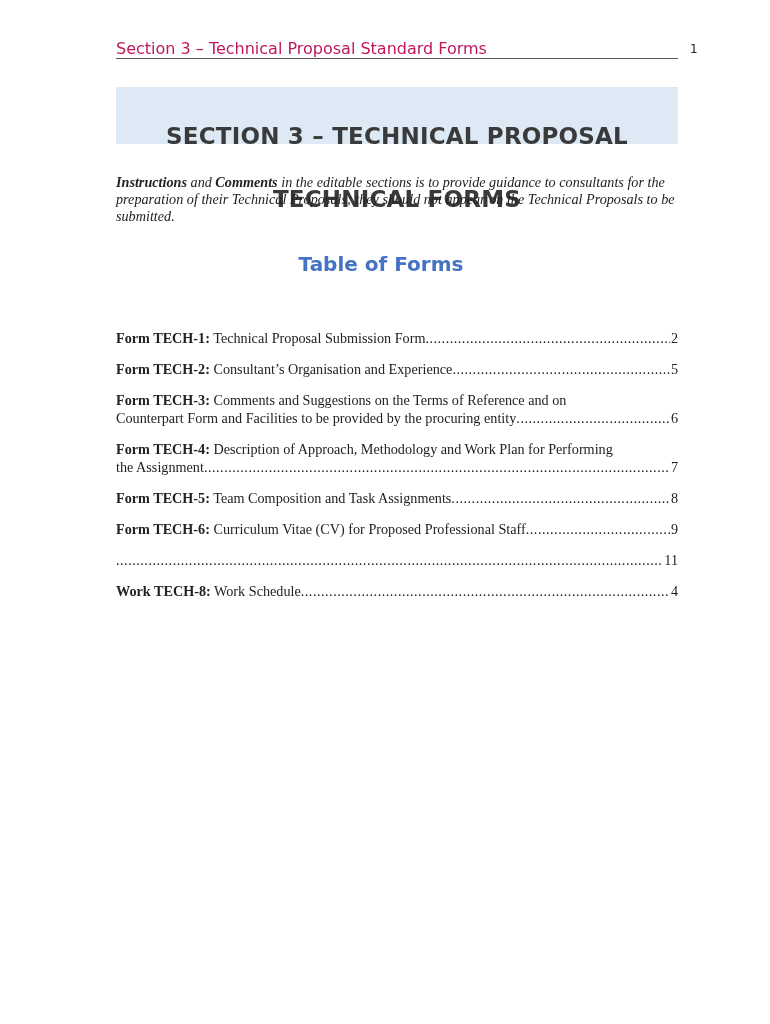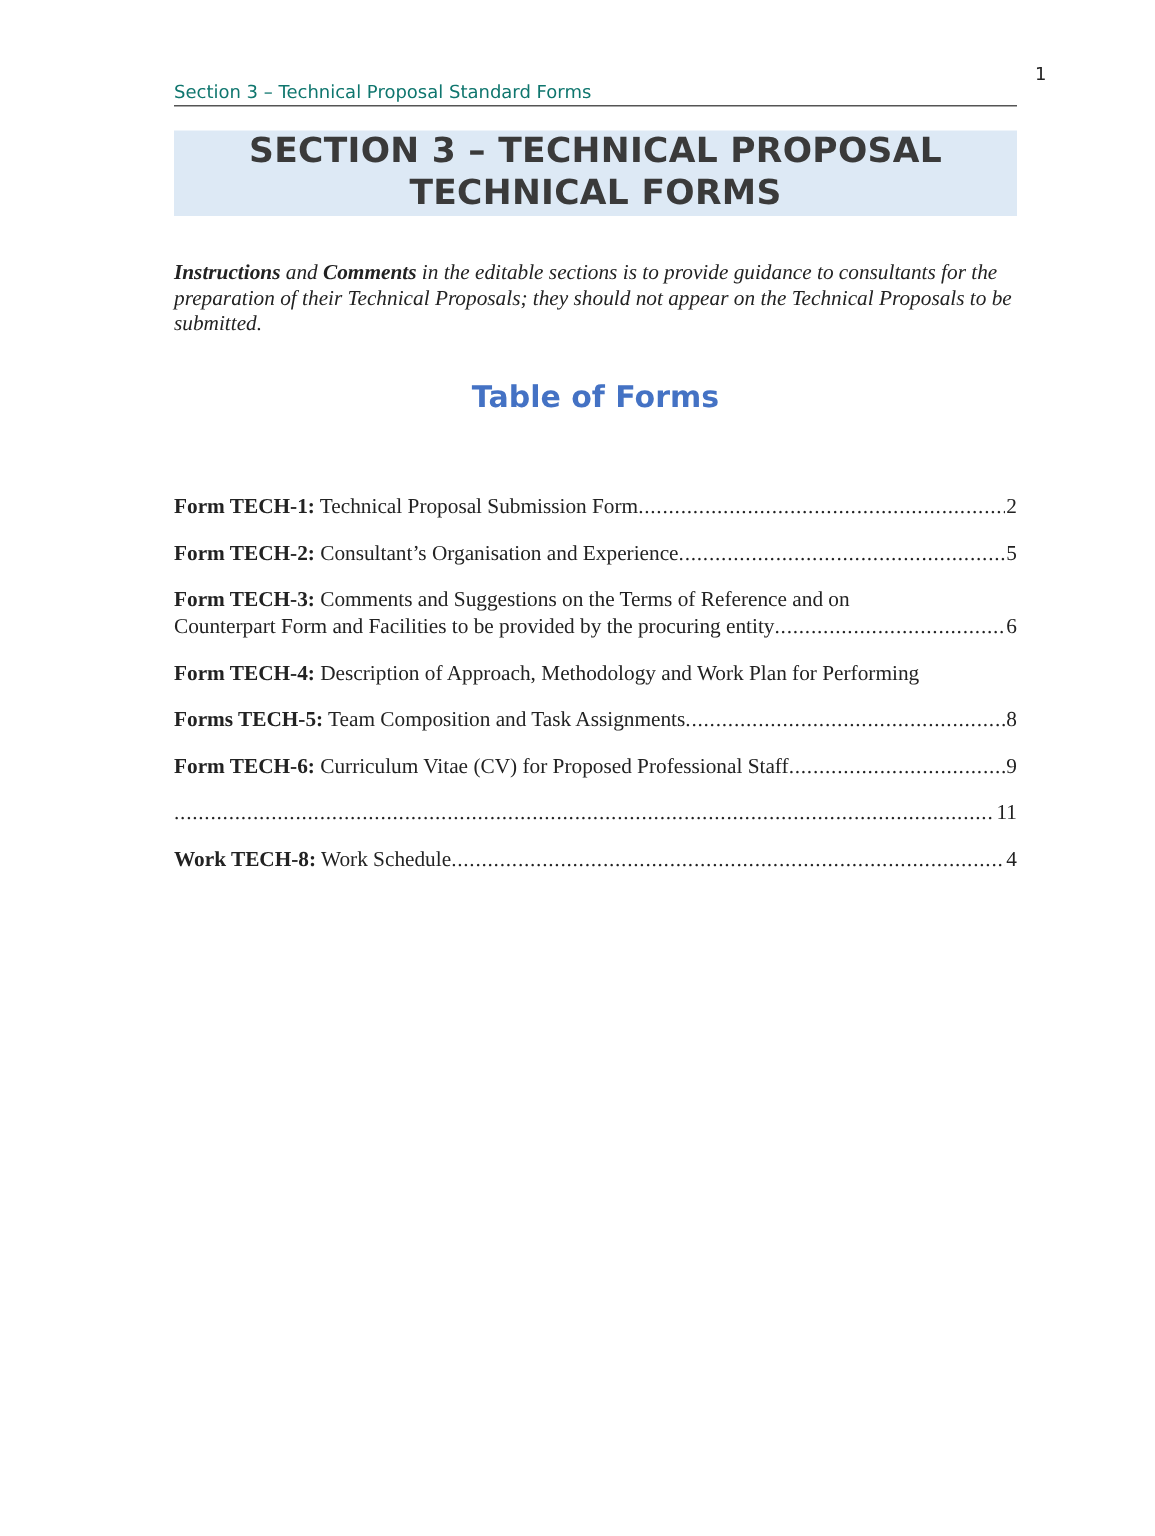--- a/index.html
+++ b/index.html
@@ -1,42 +1,42 @@
 <!DOCTYPE html>
 <html><head>
 <meta charset="utf-8">
 <style>
   html, body { margin: 0; padding: 0; background: #ffffff; }
   body { width: 770px; height: 1024px; position: relative; overflow: hidden; }
   .page { position: absolute; left: 0; top: 0; width: 770px; height: 1024px; background: #fff; }
   .header {
-    position: absolute; left: 116px; top: 54px; width: 562px; height: 16px;
+    position: absolute; left: 116px; top: 42px; width: 562px; height: 16px;
     border-bottom: 1px solid #555;
-    font-family: "DejaVu Sans", sans-serif; font-size: 12px; color: #0f766e;
+    font-family: "DejaVu Sans", sans-serif; font-size: 16px; color: #be185d;
     line-height: 14px;
   }
   .page-num {
     position: absolute; left: 690px; top: 42px;
     font-family: "DejaVu Sans", sans-serif; font-size: 12px; color: #222; line-height: 14px;
   }
   .title-band {
     position: absolute; left: 116px; top: 87px; width: 562px; height: 57px;
     background: #dde9f5;
     font-family: "DejaVu Sans", sans-serif; font-weight: bold; font-size: 23px;
     color: #3a3a3a; text-align: center; line-height: 28px; letter-spacing: 0.2px;
   }
-  .title-band div { display: block; }
+  .title-band div { display: block; margin-top: 35px; }
   .instructions {
     position: absolute; left: 116px; top: 174px; width: 564px;
     font-family: "Liberation Serif", serif; font-style: italic; font-size: 14.2px;
     color: #222; line-height: 17px;
   }
   .instructions b { font-weight: bold; }
   .toc-title {
-    position: absolute; left: 116px; top: 252px; width: 562px; text-align: center;
+    position: absolute; left: 100px; top: 252px; width: 562px; text-align: center;
     font-family: "DejaVu Sans", sans-serif; font-weight: bold; font-size: 20px; color: #4472c4;
   }
   .toc { position: absolute; left: 116px; top: 329px; width: 562px;
     font-family: "Liberation Serif", serif; font-size: 14.2px; color: #222; line-height: 18px; }
   .toc-entry { position: relative; margin-bottom: 13px; }
   .toc-entry .line { display: flex; align-items: flex-start; white-space: nowrap; overflow: hidden; }
   .toc-entry .label b { font-weight: bold; }
   .toc-entry .dots { flex: 1; overflow: hidden; white-space: nowrap; }
   .toc-entry .dots::before { content: "........................................................................................................................................................................................................"; letter-spacing: 0.5px; }
   .toc-entry .pg { padding-left: 1px; }
@@ -80,24 +80,29 @@
       <div class="line">
           <span class="label">Counterpart Form and Facilities to be provided by the procuring entity</span>
           <span class="dots"></span>
           <span class="pg">6</span>
         </div>
     </div>
     <div class="toc-entry">
       <div class="line">
           <span class="label"><b>Form TECH-4:</b><span> Description of Approach, Methodology and Work Plan for Performing</span></span>
         </div>
+      <div class="line">
+          <span class="label">the Assignment</span>
+          <span class="dots"></span>
+          <span class="pg">7</span>
+        </div>
     </div>
     <div class="toc-entry">
       <div class="line">
-          <span class="label"><b>Forms TECH-5:</b><span> Team Composition and Task Assignments</span></span>
+          <span class="label"><b>Form TECH-5:</b><span> Team Composition and Task Assignments</span></span>
           <span class="dots"></span>
           <span class="pg">8</span>
         </div>
     </div>
     <div class="toc-entry">
       <div class="line">
           <span class="label"><b>Form TECH-6:</b><span> Curriculum Vitae (CV) for Proposed Professional Staff</span></span>
           <span class="dots"></span>
           <span class="pg">9</span>
         </div>

